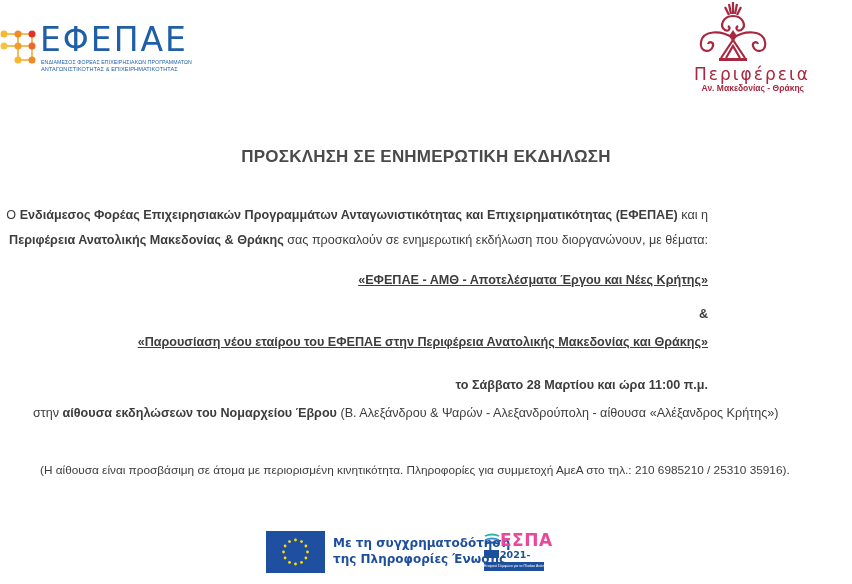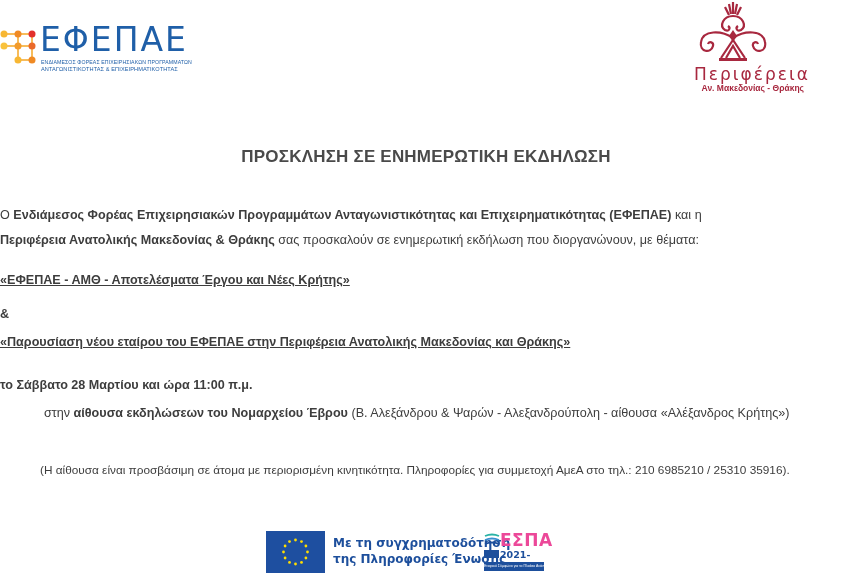--- a/index.html
+++ b/index.html
@@ -35,31 +35,31 @@
       position: absolute; left: 0px; top: 83px; width: 124px; text-align: right;
       font-size: 8.5px; font-weight: bold; color: #a8283f; white-space: nowrap;
     }
 
     
     #title {
       left: 0; width: 852px; top: 147px; text-align: center;
       font-size: 17px; font-weight: bold; color: #4a4a4a; letter-spacing: 0.2px;
     }
 
-    .line { left: 0; width: 708px; text-align: left; font-size: 12.6px; white-space: nowrap; }
+    .line { left: 0; width: 708px; text-align: right; font-size: 12.6px; white-space: nowrap; }
     .b { font-weight: bold; }
     .u { text-decoration: underline; font-weight: bold; }
 
     #intro-1 { top: 208px; }
     #intro-2 { top: 233px; }
     #topic-1 { top: 273px; }
     #ampersand { top: 307px; }
     #topic-2 { top: 335px; }
     #datetime { top: 378px; }
-    #venue { top: 406px; left: 44px; width: auto; text-align: left; }
+    #venue { top: 406px; left: 33px; width: auto; text-align: left; }
     #access { top: 463px; left: 40px; width: auto; text-align: left; font-size: 11.8px; }
 
     
     #eu-flag { left: 266px; top: 531px; width: 59px; height: 42px; background: #1e4fa0; }
     #eu-text {
       left: 333px; top: 535px; font-size: 12px; font-weight: bold; color: #1d4f9c;
       line-height: 16px; font-family: "DejaVu Sans", sans-serif; white-space: nowrap;
     }
     #espa-logo { left: 482px; top: 530px; width: 70px; height: 46px; }
     #espa-word {

